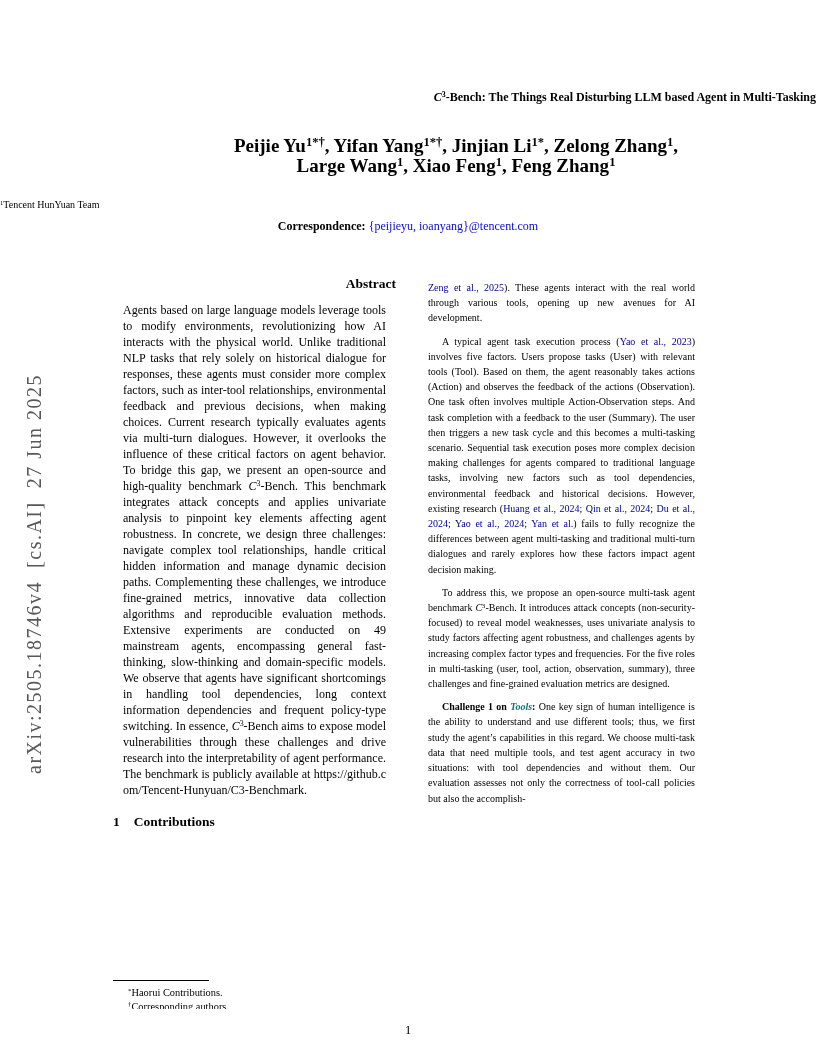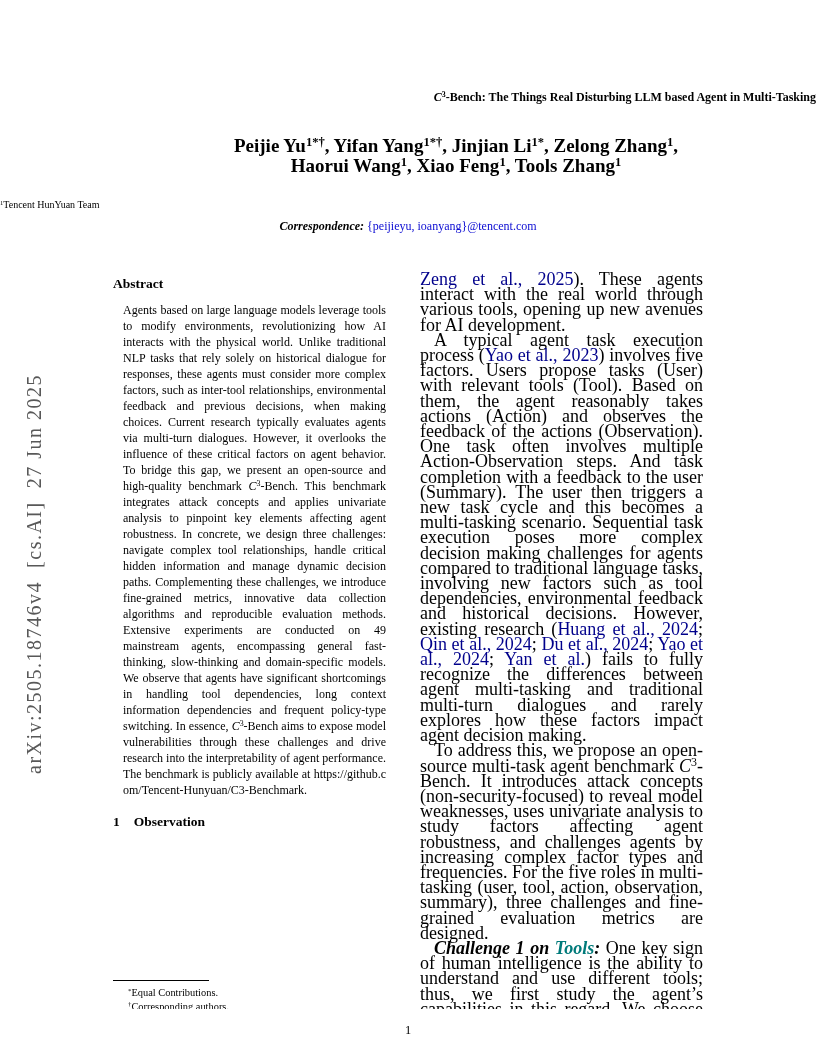--- a/index.html
+++ b/index.html
@@ -29,78 +29,78 @@
   .correspondence {
     position: absolute; top: 219px; left: 0; width: 100%;
     text-align: center; font-size: 12px;
   }
   .columns {
     position: absolute; top: 272px; left: 113px; width: 590px; height: 737px;
     display: flex; gap: 24px;
   }
   .col { width: 283px; position: relative; overflow: hidden; }
   .abstract-heading {
-    margin: 4px 0 10px; text-align: left; font-size: 13.5px; font-weight: bold;
+    margin: 4px 0 10px; text-align: right; font-size: 13.5px; font-weight: bold;
   }
   .abstract {
     margin: 0 10px; font-size: 12px; line-height: 16px; text-align: justify;
     hyphens: auto; -webkit-hyphens: auto;
   }
   .section-heading { display: flex; font-size: 13.5px; font-weight: bold; margin: 16px 0 9px; }
   .sec-num { margin-right: 14px; }
   .body-text {
-    margin: 0; font-size: 18px; line-height: 15.2px; text-align: justify;
+    margin: 8px; font-size: 10px; line-height: 15.2px; text-align: justify;
     hyphens: auto; -webkit-hyphens: auto;
   }
   .indent { text-indent: 14px; }
   .footnotes { position: absolute; left: 0; top: 708px; width: 100%; font-size: 10.4px; line-height: 13.5px; }
   .fn-rule { width: 96px; border-top: 1px solid #000; margin-bottom: 5px; }
   .footnote { text-indent: 15px; }
   .page-number { position: absolute; top: 1023px; left: 0; width: 100%; text-align: center; font-size: 12.5px; }
   sup, .seg-sup {
     font-size: 66%; line-height: 0; vertical-align: baseline;
     position: relative; top: -0.45em;
   }
   .seg-math { font-style: italic; }
-  .seg-bold { font-weight: bold; font-style: italic; }
+  .seg-bold { font-weight: bold; }
   .seg-boldteal { font-weight: bold; color: var(--teal, #007a7a); font-style: italic; }
   .seg-cite { color: var(--citation, #00008b); }
   .seg-link { color: var(--link, #0a0ad2); }
   .seg-url { word-break: break-all; }
 </style>
 </head>
 <body>
 
 <div class="page">
 
   <div class="arxiv-strip">arXiv:2505.18746v4  [cs.AI]  27 Jun 2025</div>
 
   <h1 class="title"><span class="seg-math">C</span><sup class="seg-sup">3</sup><span>-Bench: The Things Real Disturbing LLM based Agent in Multi-Tasking</span></h1>
 
   <div class="authors">
     <div class="authors-line"><span>Peijie Yu</span><sup class="seg-sup">1*†</sup><span>, Yifan Yang</span><sup class="seg-sup">1*†</sup><span>, Jinjian Li</span><sup class="seg-sup">1*</sup><span>, Zelong Zhang</span><sup class="seg-sup">1</sup><span>,</span></div>
-    <div class="authors-line"><span>Haorui Wang</span><sup class="seg-sup">1</sup><span>, Xiao Feng</span><sup class="seg-sup">1</sup><span>, Tools Zhang</span><sup class="seg-sup">1</sup></div>
+    <div class="authors-line"><span>Large Wang</span><sup class="seg-sup">1</sup><span>, Xiao Feng</span><sup class="seg-sup">1</sup><span>, Feng Zhang</span><sup class="seg-sup">1</sup></div>
   </div>
 
   <div class="affiliation"><sup class="seg-sup">1</sup><span>Tencent HunYuan Team</span></div>
 
   <div class="correspondence"><span class="seg-bold">Correspondence: </span><span class="seg-link">{peijieyu, ioanyang}@tencent.com</span></div>
 
   <div class="columns">
 
     <div class="col">
       <h2 class="abstract-heading">Abstract</h2>
       <p class="abstract"><span>Agents based on large language models leverage tools to modify environments, revolutionizing how AI interacts with the physical world. Unlike traditional NLP tasks that rely solely on historical dialogue for responses, these agents must consider more complex factors, such as inter-tool relationships, environmental feedback and previous decisions, when making choices. Current research typically evaluates agents via multi-turn dialogues. However, it overlooks the influence of these critical factors on agent behavior. To bridge this gap, we present an open-source and high-quality benchmark </span><span class="seg-math">C</span><sup class="seg-sup">3</sup><span>-Bench. This benchmark integrates attack concepts and applies univariate analysis to pinpoint key elements affecting agent robustness. In concrete, we design three challenges: navigate complex tool relationships, handle critical hidden information and manage dynamic decision paths. Complementing these challenges, we introduce fine-grained metrics, innovative data collection algorithms and reproducible evaluation methods. Extensive experiments are conducted on 49 mainstream agents, encompassing general fast-thinking, slow-thinking and domain-specific models. We observe that agents have significant shortcomings in handling tool dependencies, long context information dependencies and frequent policy-type switching. In essence, </span><span class="seg-math">C</span><sup class="seg-sup">3</sup><span>-Bench aims to expose model vulnerabilities through these challenges and drive research into the interpretability of agent performance. The benchmark is publicly available at </span><span class="seg-url">https://github.com/Tencent-Hunyuan/C3-Benchmark.</span></p>
       <h2 class="section-heading">
         <span class="sec-num">1</span>
-        <span class="sec-title">Observation</span>
+        <span class="sec-title">Contributions</span>
       </h2>
       <div class="footnotes">
         <div class="fn-rule"></div>
-        <div class="footnote"><sup class="seg-sup">*</sup><span>Equal Contributions.</span></div>
+        <div class="footnote"><sup class="seg-sup">*</sup><span>Haorui Contributions.</span></div>
         <div class="footnote"><sup class="seg-sup">†</sup><span>Corresponding authors.</span></div>
       </div>
     </div>
 
     <div class="col">
       <p class="body-text"><span class="seg-cite">Zeng et al., 2025</span><span>). These agents interact with the real world through various tools, opening up new avenues for AI development.</span></p>
       <p class="body-text indent"><span>A typical agent task execution process (</span><span class="seg-cite">Yao et al., 2023</span><span>) involves five factors. Users propose tasks (User) with relevant tools (Tool). Based on them, the agent reasonably takes actions (Action) and observes the feedback of the actions (Observation). One task often involves multiple Action-Observation steps. And task completion with a feedback to the user (Summary). The user then triggers a new task cycle and this becomes a multi-tasking scenario. Sequential task execution poses more complex decision making challenges for agents compared to traditional language tasks, involving new factors such as tool dependencies, environmental feedback and historical decisions. However, existing research (</span><span class="seg-cite">Huang et al., 2024</span><span>; </span><span class="seg-cite">Qin et al., 2024</span><span>; </span><span class="seg-cite">Du et al., 2024</span><span>; </span><span class="seg-cite">Yao et al., 2024</span><span>; </span><span class="seg-cite">Yan et al.</span><span>) fails to fully recognize the differences between agent multi-tasking and traditional multi-turn dialogues and rarely explores how these factors impact agent decision making.</span></p>
       <p class="body-text indent"><span>To address this, we propose an open-source multi-task agent benchmark </span><span class="seg-math">C</span><sup class="seg-sup">3</sup><span>-Bench. It introduces attack concepts (non-security-focused) to reveal model weaknesses, uses univariate analysis to study factors affecting agent robustness, and challenges agents by increasing complex factor types and frequencies. For the five roles in multi-tasking (user, tool, action, observation, summary), three challenges and fine-grained evaluation metrics are designed.</span></p>
       <p class="body-text indent"><span class="seg-bold">Challenge 1 on </span><span class="seg-boldteal">Tools</span><span class="seg-bold">:</span><span> One key sign of human intelligence is the ability to understand and use different tools; thus, we first study the agent’s capabilities in this regard. We choose multi-task data that need multiple tools, and test agent accuracy in two situations: with tool dependencies and without them. Our evaluation assesses not only the correctness of tool-call policies but also the accomplish-</span></p>
     </div>

